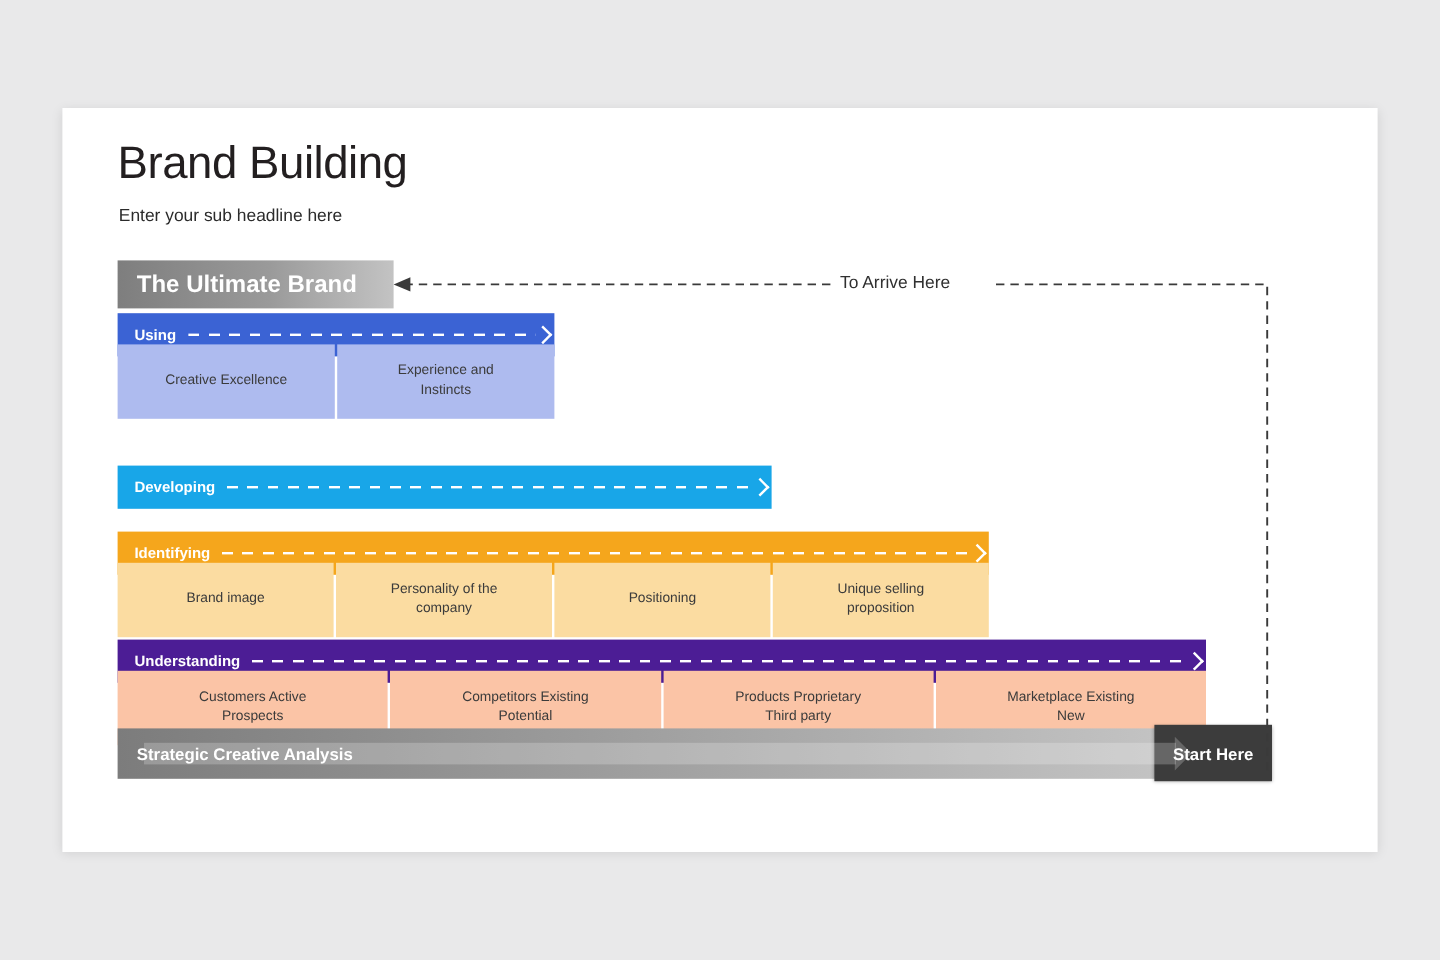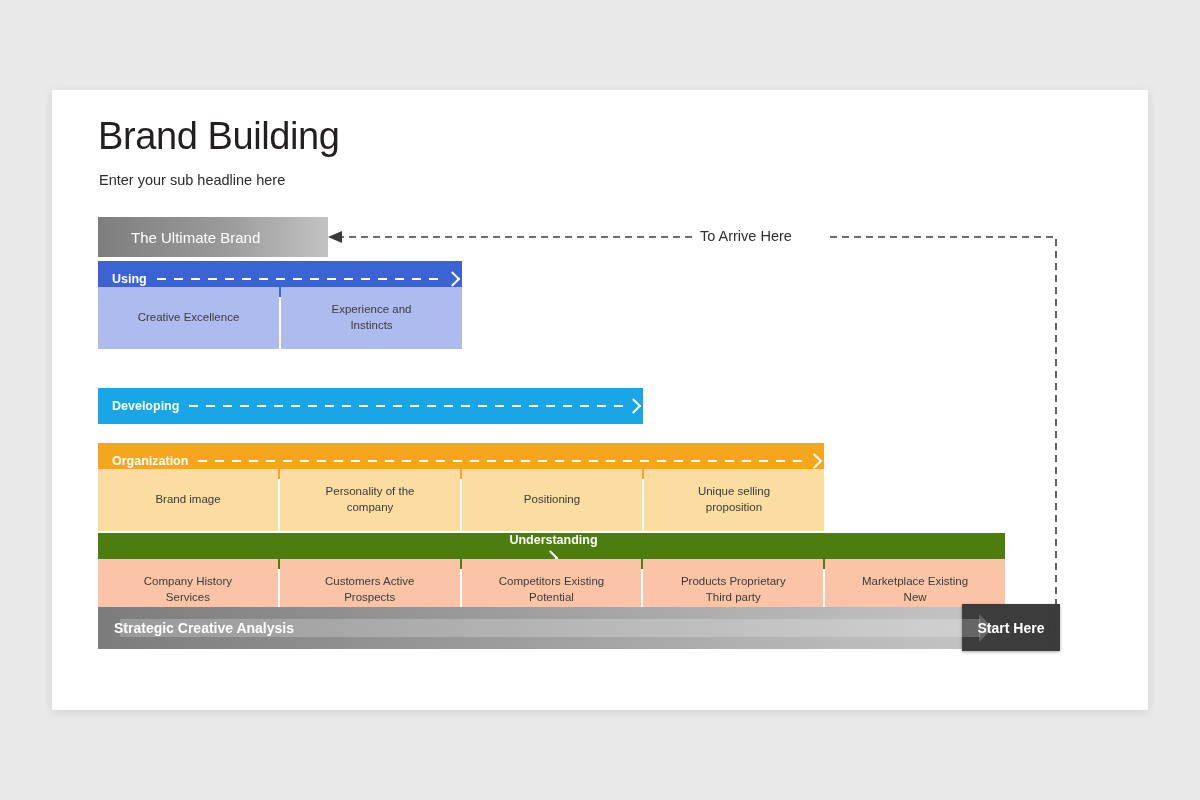--- a/index.html
+++ b/index.html
@@ -57,23 +57,23 @@
   #ultimate-bar {
     top: 0;
     width: 230px;
     height: 40px;
     background: linear-gradient(to right, #7e7e7e 0%, #9a9a9a 55%, #c3c3c3 100%);
     display: flex;
     align-items: center;
   }
   #ultimate-bar .bar-label {
     color: #ffffff;
-    font-size: 15px;
-    font-weight: normal;
-    padding-left: 33px;
+    font-size: 20px;
+    font-weight: bold;
+    padding-left: 16px;
     white-space: nowrap;
   }
 
   
   .tier-bar {
     position: absolute;
     height: 36px;
     display: flex;
     align-items: center;
     overflow: hidden;
@@ -129,21 +129,21 @@
   
   #bar-using        { background: #3b63d4; }
   #row-using .cell  { background: #aebbef; }
 
   #bar-developing   { background: #18a6e8; }
   #row-developing .cell { background: #8fd7f6; }
 
   #bar-identifying  { background: #f5a61c; }
   #row-identifying .cell { background: #fbdca1; }
 
-  #bar-understanding { background: #4d7c0f; flex-direction: column; }
+  #bar-understanding { background: #4c1d95; }
   #row-understanding .cell { background: #fbc4a6; }
 
   
   #bottom-bar {
     position: absolute;
     left: 0;
     top: 390px;
     width: 905px;
     height: 42px;
     background: linear-gradient(to right, #7c7c7c 0%, #9d9d9d 45%, #c6c6c6 100%);
@@ -231,36 +231,35 @@
       <div class="cell">Creative Excellence</div>
       <div class="cell">Experience and<br>Instincts</div>
     </div>
 
     <div class="tier-bar" id="bar-developing" style="top:135px; width:545px;margin-top:36px;">
       <span class="bar-label">Developing</span>
       <span class="bar-dash"></span>
     </div>
 
     <div class="tier-bar" id="bar-identifying" style="top:226px; width:726px;">
-      <span class="bar-label">Organization</span>
+      <span class="bar-label">Identifying</span>
       <span class="bar-dash"></span>
     </div>
     <div class="cell-row" id="row-identifying" style="top:252px; left:0; width:726px;">
       <div class="cell">Brand image</div>
       <div class="cell">Personality of the<br>company</div>
       <div class="cell">Positioning</div>
       <div class="cell">Unique selling<br>proposition</div>
     </div>
 
     <div class="tier-bar" id="bar-understanding" style="top:316px; width:907px;">
       <span class="bar-label">Understanding</span>
       <span class="bar-dash"></span>
     </div>
     <div class="cell-row" id="row-understanding" style="top:342px; left:0; width:907px;">
-      <div class="cell">Company History<br>Services</div>
       <div class="cell">Customers Active<br>Prospects</div>
       <div class="cell">Competitors Existing<br>Potential</div>
       <div class="cell">Products Proprietary<br>Third party</div>
       <div class="cell">Marketplace Existing<br>New</div>
     </div>
 
     <div id="bottom-bar">
       <div id="bottom-arrow"></div>
       <span class="bar-label">Strategic Creative Analysis</span>
     </div>

